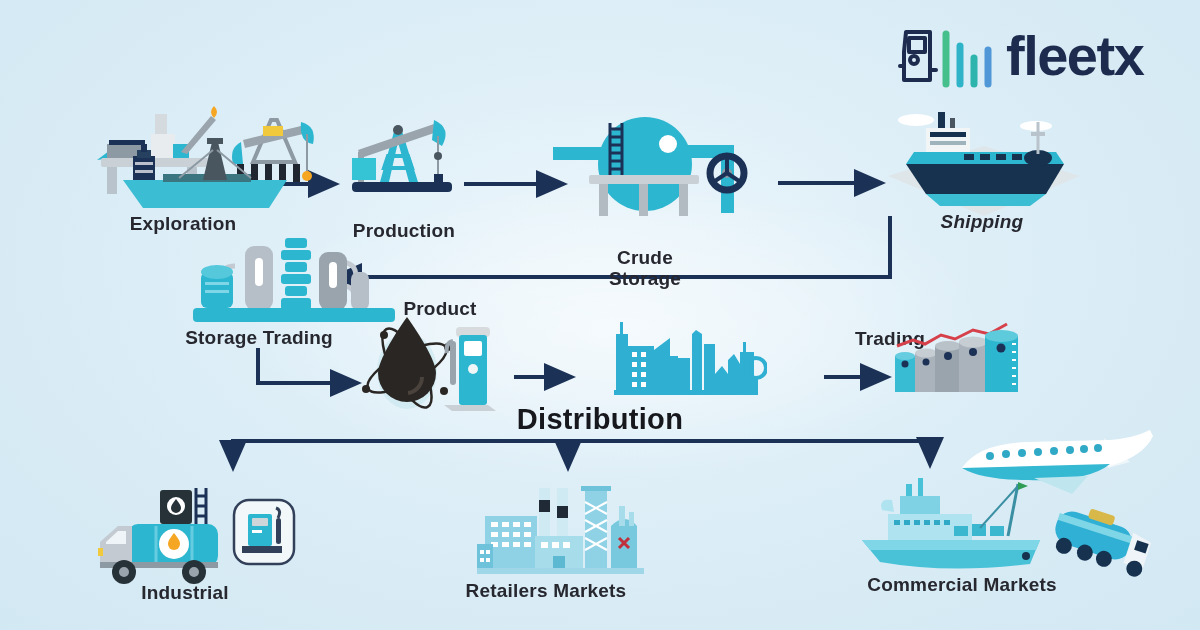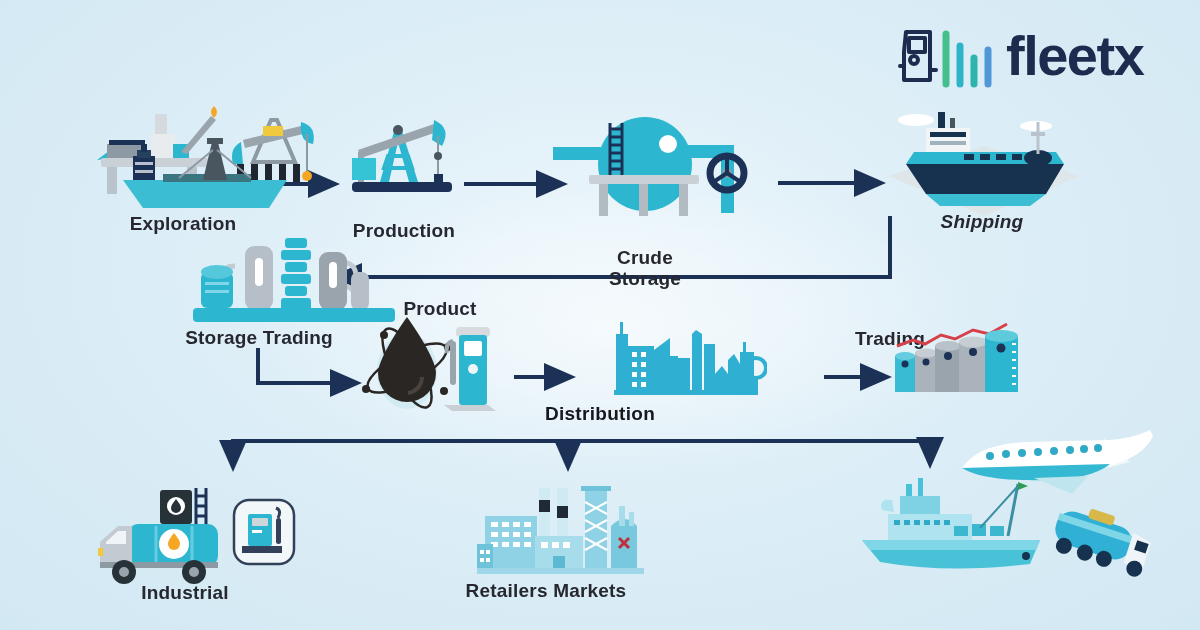--- a/index.html
+++ b/index.html
@@ -13,21 +13,21 @@
   .icon-box{position:absolute;}
   .icon-box svg{display:block;width:100%;height:100%;}
   .node-label{
     position:absolute;transform:translateX(-50%);
     font-weight:600;font-size:19px;line-height:21px;color:#26272f;
     letter-spacing:.2px;text-align:center;white-space:nowrap;
   }
   .node-label.wrap{white-space:normal;width:86px;}
   .dist-label{
     position:absolute;transform:translateX(-50%);
-    font-weight:700;font-size:19px;color:#17181d;letter-spacing:.3px;white-space:nowrap;
+    font-weight:700;font-size:29px;color:#17181d;letter-spacing:.3px;white-space:nowrap;
   }
   #logo{position:absolute;left:896px;top:22px;display:flex;align-items:center;}
   #logo .logo-text{font-weight:700;font-size:56px;color:#1c2b4e;letter-spacing:-1.5px;line-height:1;margin-left:10px;}
   #arrows{position:absolute;left:0;top:0;width:1200px;height:630px;pointer-events:none;}
 </style>
 </head>
 <body>
 
 <div id="canvas">
   <div class="bg-glow"></div>
@@ -439,13 +439,14 @@
         <rect x="224" y="84" width="26" height="10" rx="3" fill="#d9b84a"></rect>
         <path d="M272,94 L292,98 L292,126 L272,126 Z" fill="#eef4f7"></path>
         <rect x="278" y="100" width="12" height="10" fill="#16324f"></rect>
         <circle cx="210" cy="128" r="8" fill="#16324f"></circle>
           <circle cx="232" cy="128" r="8" fill="#16324f"></circle>
         <circle cx="252" cy="128" r="8" fill="#16324f"></circle>
           <circle cx="284" cy="128" r="8" fill="#16324f"></circle>
       </g>
     </svg>
   </div>
+  <div class="node-label" style="left:962px;top:574px;">Commercial Markets</div>
 </div>
 
 </body></html>

